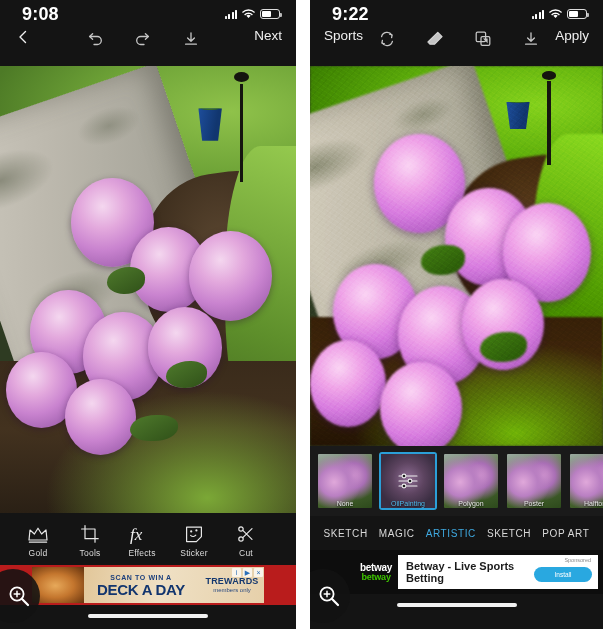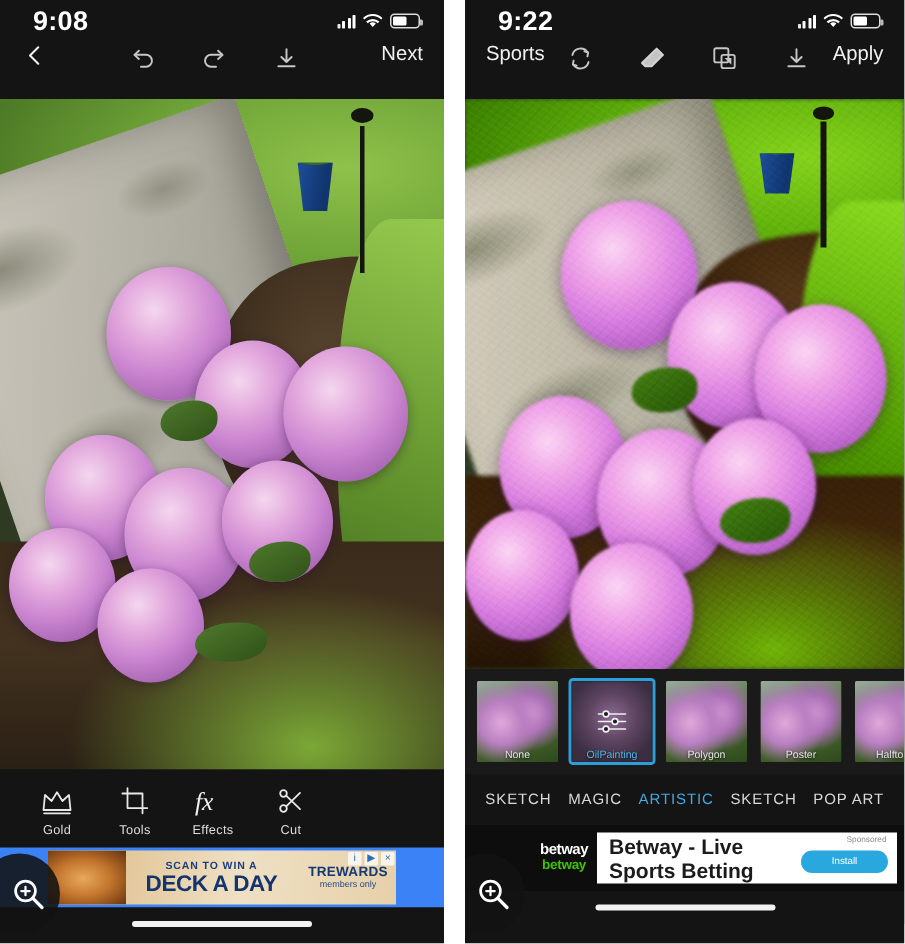--- a/index.html
+++ b/index.html
@@ -183,21 +183,21 @@
   .tool {
     width: 52px; flex: 0 0 auto;
     display:flex; flex-direction:column; align-items:center; gap:4px;
     color:#e8e8e8;
   }
   .tool .ti { height: 23px; display:flex; align-items:flex-end; }
   .tool .tl { font-size: 8.5px; letter-spacing:.2px; color:#dcdcdc; }
 
   
   .ad-left {
-    height: 40px; background:#3b82f6;
+    height: 40px; background:#b91c1c;
     display:flex; align-items:center; justify-content:center;
   }
   .ad-inner {
     width: 232px; height: 36px; position:relative; overflow:hidden;
     background: linear-gradient(100deg,#c9a063 0%, #e2c79a 22%, #efe0c4 55%, #e6d0aa 100%);
     display:flex; align-items:center;
   }
   .ad-burger {
     width: 52px; height: 100%;
     background: radial-gradient(ellipse at 45% 52%, #e7a95a 0%, #c4762e 45%, #8a4c19 78%, #5e3210 100%);
@@ -223,21 +223,21 @@
     position:absolute; left:50px; top:50%; transform:translateY(-50%);
     text-align:center; line-height:1;
   }
   .bw1 { font-size:10px; font-weight:bold; color:#ffffff; letter-spacing:-.3px }
   .bw2 { font-size:9px; font-weight:bold; color:#3ec300; letter-spacing:-.2px }
   .ad-card {
     width: 200px; height: 34px; background:#fff;
     display:flex; align-items:center; position:relative;
     padding: 0 6px 0 8px;
   }
-  .ad-title { flex:1; font-size:14px; color:#1b1b1b; font-weight:bold; }
+  .ad-title { flex:1; font-size:11px; color:#1b1b1b; font-weight:bold; }
   .ad-sponsored { position:absolute; right:7px; top:2px; font-size:5.5px; color:#8a8a8a; }
   .install-btn {
     width: 58px; height: 15px; border-radius:8px;
     background:#29a8e0; color:#fff; font-size:6.5px;
     display:flex; align-items:center; justify-content:center;
     margin-top: 5px;
   }
 
   
   .filters {
@@ -380,20 +380,31 @@
         </span>
         <span class="tl">Tools</span>
       </div>
       <div class="tool">
         <span class="ti">
           <svg width="26" height="20" viewBox="0 0 26 20">
               <text x="1" y="16" font-family="Liberation Serif, serif" font-style="italic" font-size="17" fill="#f0f0f0">fx</text>
             </svg>
         </span>
         <span class="tl">Effects</span>
+      </div>
+      <div class="tool">
+        <span class="ti">
+          <svg width="20" height="20" viewBox="0 0 20 20">
+              <path d="M2.6 3.2h14.8v9.4L12.4 17.6H2.6z" stroke="#e8e8e8" stroke-width="1.2" fill="none" stroke-linejoin="round"></path>
+              <circle cx="7.2" cy="7.4" r="1.1" fill="#e8e8e8"></circle>
+              <circle cx="12.4" cy="6.4" r="1.1" fill="#e8e8e8"></circle>
+              <path d="M6.6 11.4c1.6 1.6 4 1.3 5.2-.2" stroke="#e8e8e8" stroke-width="1.1" fill="none" stroke-linecap="round"></path>
+            </svg>
+        </span>
+        <span class="tl">Sticker</span>
       </div>
       <div class="tool">
         <span class="ti">
           <svg width="20" height="20" viewBox="0 0 20 20">
               <circle cx="5" cy="5" r="2.2" stroke="#e8e8e8" stroke-width="1.2" fill="none"></circle>
               <circle cx="5" cy="15" r="2.2" stroke="#e8e8e8" stroke-width="1.2" fill="none"></circle>
               <path d="M6.8 6.4 16 15.4M6.8 13.6 16 4.6" stroke="#e8e8e8" stroke-width="1.2" stroke-linecap="round"></path>
             </svg>
         </span>
         <span class="tl">Cut</span>

